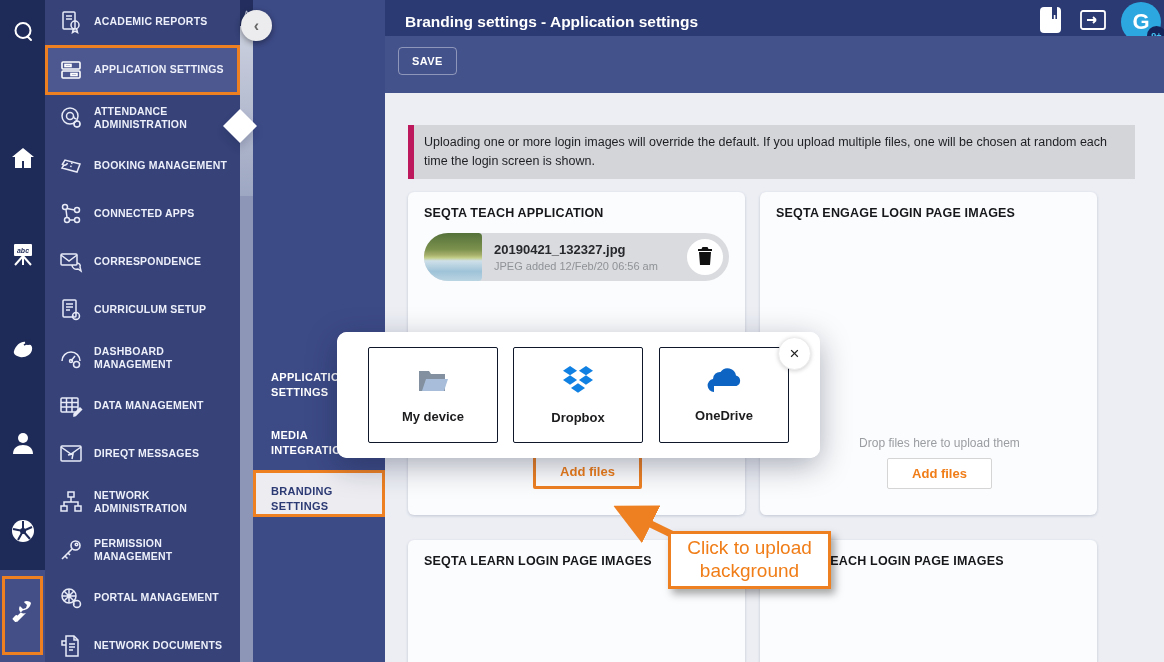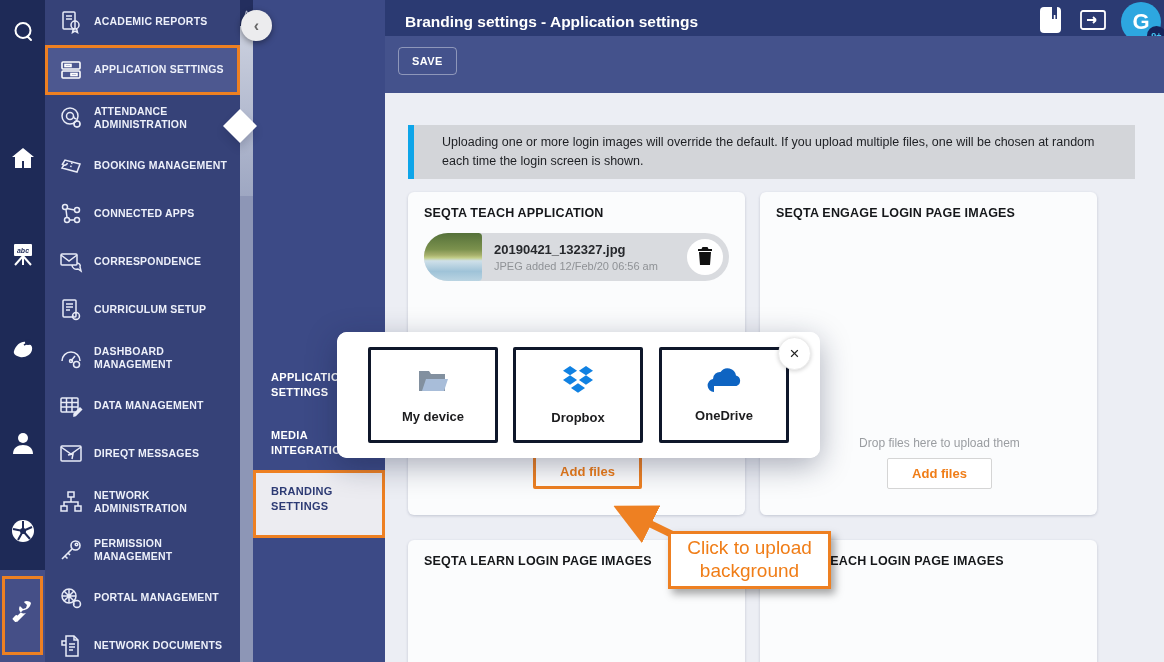--- a/index.html
+++ b/index.html
@@ -18,37 +18,37 @@
   .menu-item.sel { top:45px; height:50px; background:#4d5890; border:3px solid #ee8022; padding-left:10px; z-index:5; }
 
   
   .scrollstrip { position:absolute; left:240px; top:0; width:13px; height:662px; background:#8d96b6; z-index:9; }
   .scroll-up { position:absolute; left:0; top:0; width:13px; height:26px; background:#232e5e; color:#c2c8da; font-size:9px; display:flex; align-items:center; justify-content:center; }
   .scroll-thumb { position:absolute; left:0; top:26px; width:13px; height:170px; background:linear-gradient(180deg,#ccd1df,#9ea7c2); }
 
   
   .submenu { position:absolute; left:253px; top:0; width:132px; height:662px; background:#3c4a86; z-index:9; }
   .submenu-item { position:absolute; left:0; width:132px; padding:10px 8px 10px 18px; color:#fff; font-size:11px; font-weight:bold; letter-spacing:.3px; line-height:1.35; cursor:pointer; }
-  .submenu-item.sel { background:#ececf1; color:#2c3a74; border:3px solid #ee8022; padding:11px 8px 21px 15px; }
+  .submenu-item.sel { background:#ececf1; color:#2c3a74; border:3px solid #ee8022; padding:11px 8px 0 15px; }
 
   .collapse-btn { position:absolute; left:241px; top:10px; width:31px; height:31px; border-radius:50%; background:#ececee; box-shadow:0 2px 6px rgba(0,0,0,.4); color:#666; font-size:16px; font-weight:bold; display:flex; align-items:center; justify-content:center; z-index:25; cursor:pointer; }
 
   
   .main { position:absolute; left:385px; top:0; width:779px; height:662px; }
   .hdr { position:absolute; top:0; left:0; width:779px; height:58px; background:#2b3a72; }
   .hdr-title { position:absolute; left:20px; top:0; height:44px; line-height:44px; color:#fff; font-size:15.5px; font-weight:bold; }
   .hdr-ic { position:absolute; top:0; width:44px; height:44px; display:flex; align-items:center; justify-content:center; cursor:pointer; }
   .avatar { position:absolute; left:736px; top:2px; width:40px; height:40px; border-radius:50%; background:#2da7e0; color:#fff; font-size:22px; font-weight:bold; display:flex; align-items:center; justify-content:center; cursor:pointer; }
   .avatar-badge { position:absolute; right:-5px; bottom:-3px; width:19px; height:19px; border-radius:50%; background:#16245c; color:#43c5f4; font-size:9px; font-weight:bold; display:flex; align-items:center; justify-content:center; }
 
   .toolbar { position:absolute; top:36px; left:0; width:779px; height:57px; background:#44528c; }
   .save-btn { position:absolute; left:13px; top:11px; padding:7px 13px; background:transparent; border:1px solid rgba(255,255,255,.4); border-radius:4px; color:#fff; font-size:11px; font-weight:bold; letter-spacing:.4px; font-family:inherit; cursor:pointer; }
 
   .content { position:absolute; top:93px; left:0; width:779px; height:569px; background:#eceef4; }
-  .notice { position:absolute; left:23px; top:32px; width:727px; background:#d3d5d9; border-left:6px solid #0ea5e9; padding:8px 28px; font-size:12.5px; color:#1d1f23; line-height:1.5; }
+  .notice { position:absolute; left:23px; top:32px; width:727px; background:#d3d5d9; border-left:6px solid #be185d; padding:8px 10px; font-size:12.5px; color:#1d1f23; line-height:1.5; }
 
   .card { position:absolute; background:#fbfcfd; border-radius:6px; box-shadow:0 1px 3px rgba(30,40,80,.2); }
   .card-title { padding:14px 16px 0; font-size:12.5px; font-weight:bold; color:#15171a; letter-spacing:.2px; }
   .c1 { left:23px;  top:99px;  width:337px; height:323px; }
   .c2 { left:375px; top:99px;  width:337px; height:323px; }
   .c3 { left:23px;  top:447px; width:337px; height:215px; }
   .c4 { left:375px; top:447px; width:337px; height:215px; }
 
   .file-pill { margin:13px 16px 0; height:48px; background:#d9dbdf; border-radius:26px; display:flex; align-items:center; position:relative; }
   .thumb { width:58px; height:48px; border-radius:26px 4px 4px 26px; flex:0 0 58px;
@@ -61,21 +61,21 @@
   .dropzone { position:absolute; left:0; right:0; bottom:26px; text-align:center;margin-left:22px; }
   .drop-hint { font-size:12px; color:#9a9da1; margin-bottom:8px; }
   .addfiles { display:inline-block; background:#fff; color:#f07d17; font-size:13px; font-weight:bold; padding:7px 24px; border-radius:2px; font-family:inherit; cursor:pointer; }
   .addfiles.hl-btn { border:3px solid #ee8022; }
   .addfiles.plain  { border:1px solid #d5d5d5; }
 
   
   .popup { position:absolute; left:337px; top:332px; width:483px; height:126px; background:#fff; border-radius:10px; box-shadow:0 8px 30px rgba(20,30,60,.35); z-index:40; }
   .popup-tail { position:absolute; left:228px; top:114px; width:24px; height:24px; background:#fff; transform:rotate(45deg); box-shadow:4px 4px 8px rgba(20,30,60,.18); z-index:39; }
   .popup-body { position:absolute; inset:0; background:#fff; border-radius:10px; z-index:40; }
-  .popup-opt { position:absolute; top:15px; width:130px; height:96px; border:3px solid #0f172a; border-radius:2px; background:#fff; display:flex; flex-direction:column; align-items:center; justify-content:center; gap:11px; cursor:pointer; }
+  .popup-opt { position:absolute; top:15px; width:130px; height:96px; border:1px solid #0f172a; border-radius:2px; background:#fff; display:flex; flex-direction:column; align-items:center; justify-content:center; gap:11px; cursor:pointer; }
   .popup-opt .opt-label { font-size:13px; font-weight:bold; color:#1c1c1e; }
   .popup-close { position:absolute; left:441px; top:5px; width:33px; height:33px; border-radius:50%; background:#fff; border:1px solid #ececec; box-shadow:0 1px 4px rgba(0,0,0,.18); display:flex; align-items:center; justify-content:center; font-size:17px; color:#222; z-index:42; cursor:pointer; }
 
   
   .hl-box { position:absolute; border:3px solid #ee8022; z-index:50; pointer-events:none; }
   .callout { position:absolute; left:668px; top:531px; width:163px; background:#fff; border:3px solid #ee8022; color:#f07d17; font-size:19px; line-height:1.2; text-align:center; padding:3px 4px; box-shadow:4px 5px 8px rgba(0,0,0,.35); z-index:55; }
   .arrow-svg { position:absolute; left:590px; top:492px; width:125px; height:65px; z-index:54; pointer-events:none; }
 </style>
 </head>
 <body>

